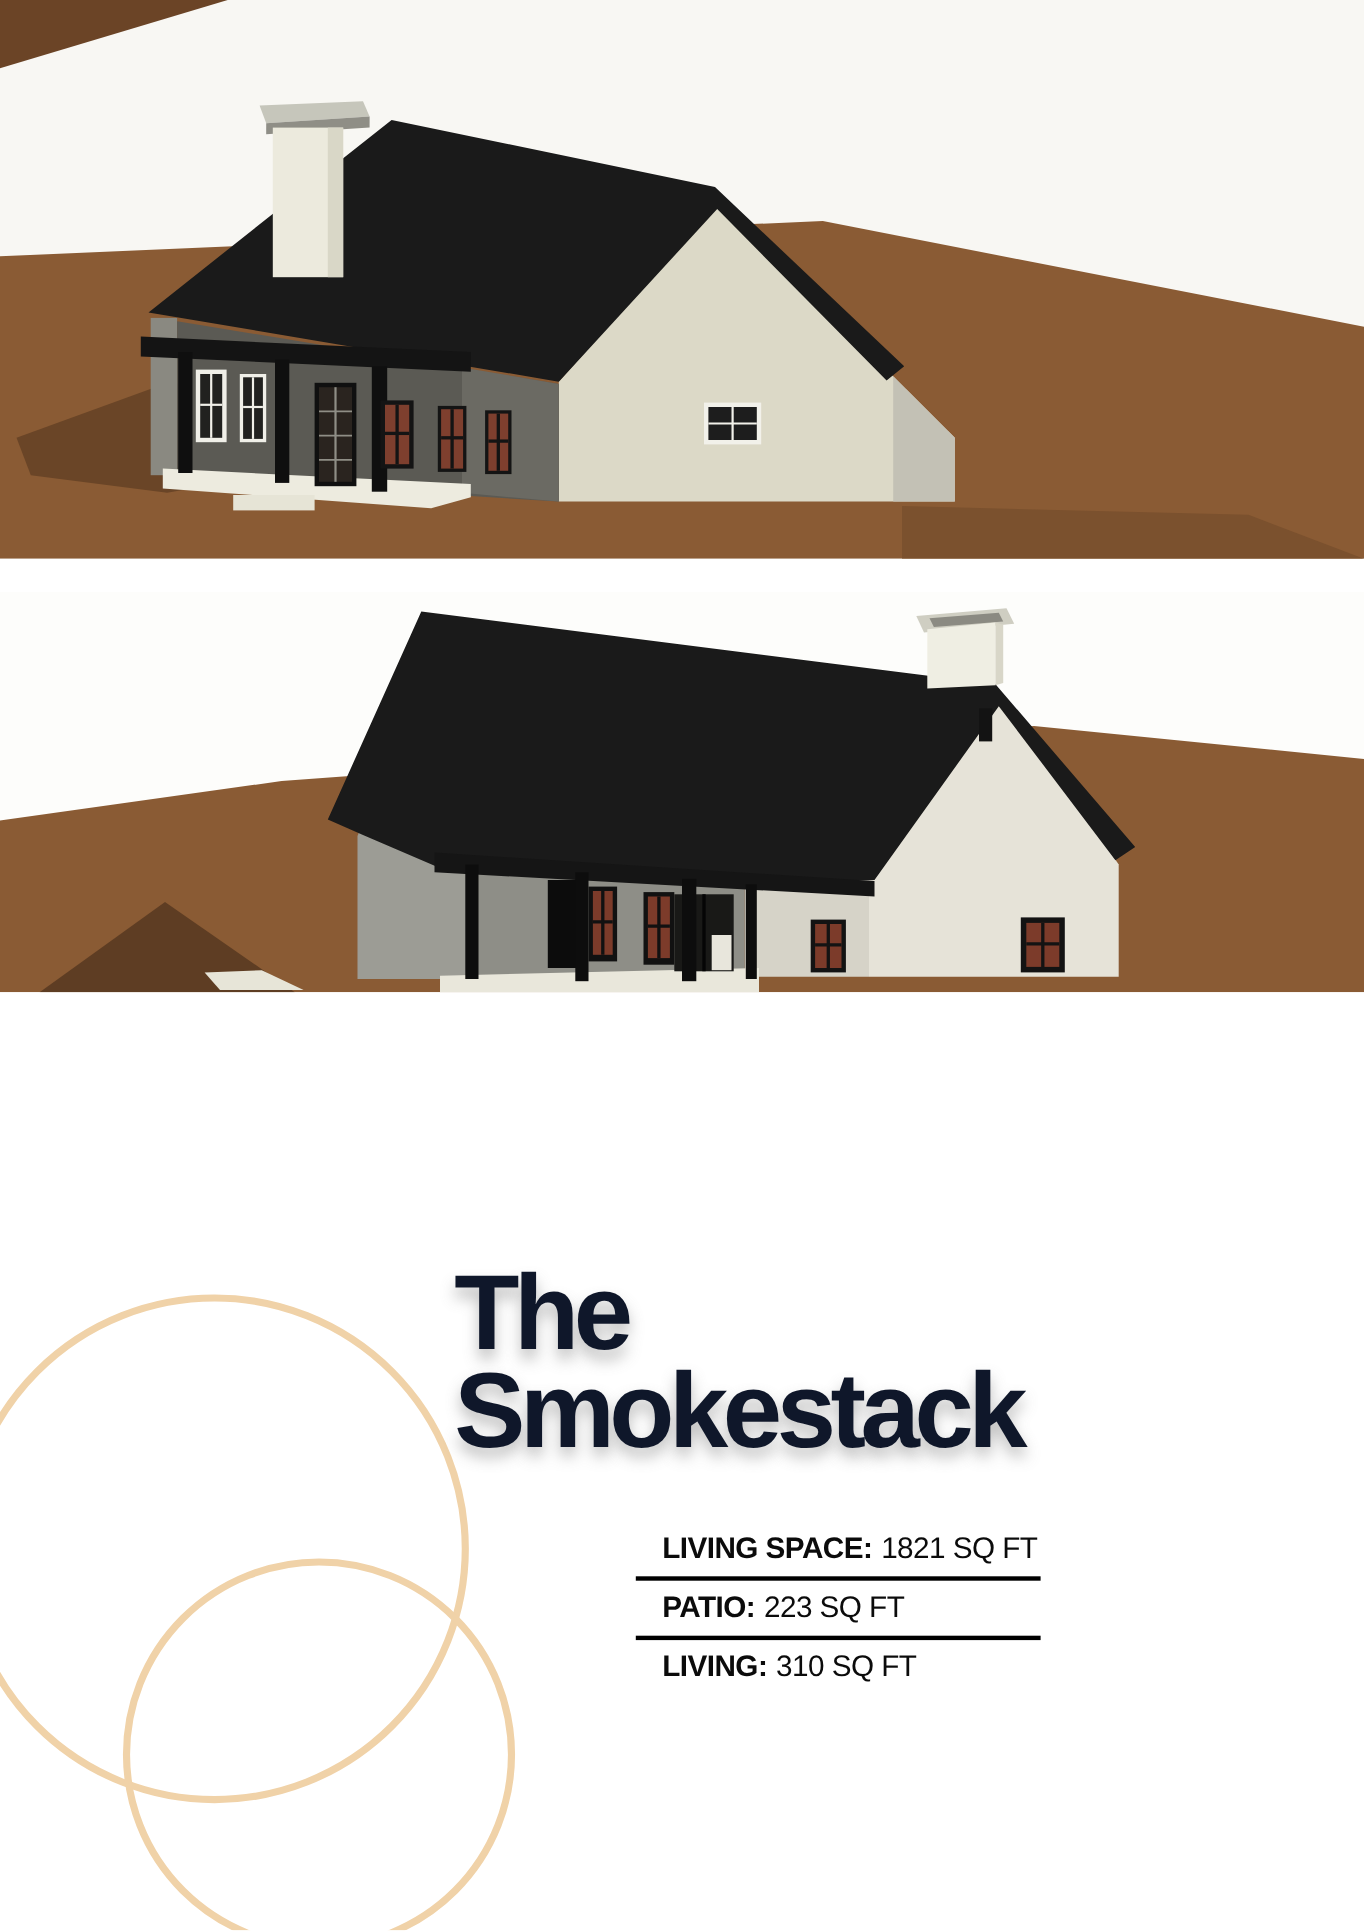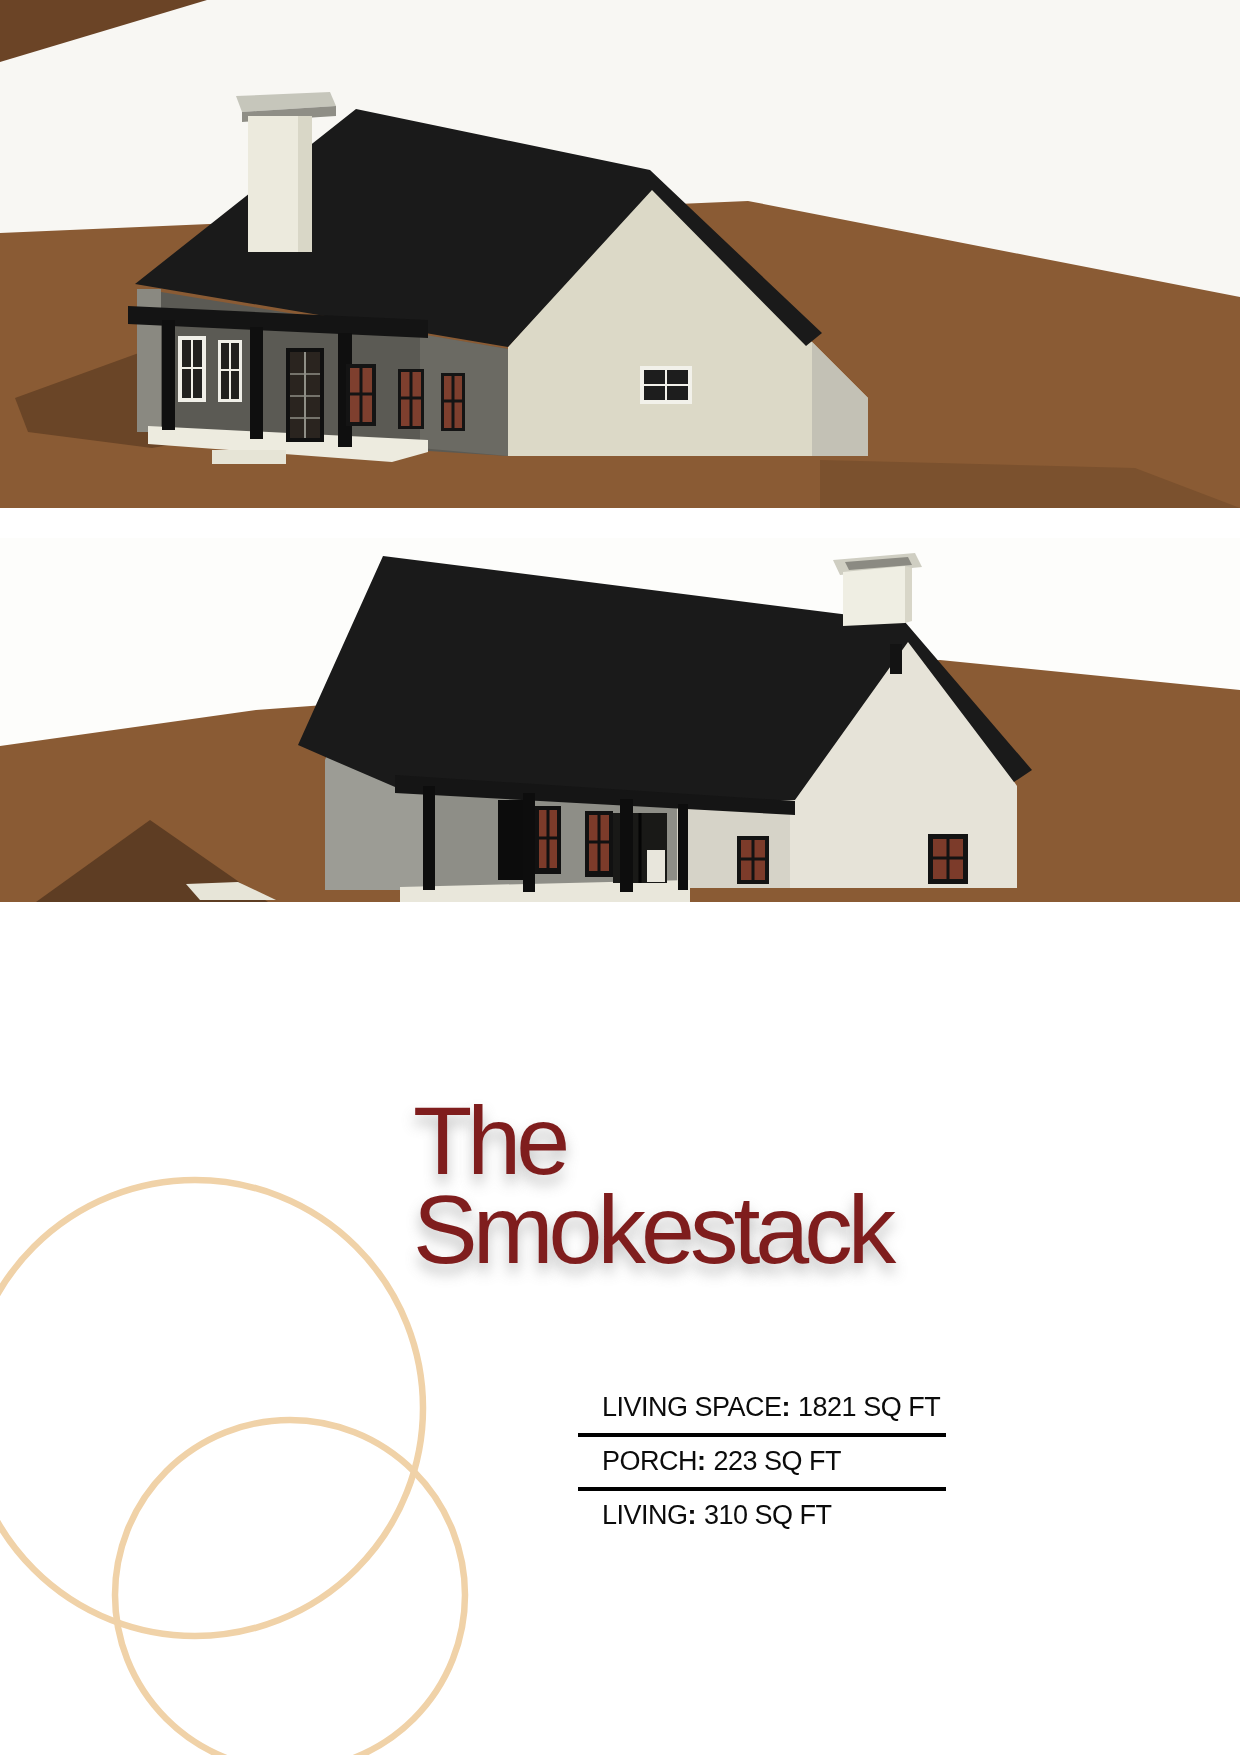--- a/index.html
+++ b/index.html
@@ -5,32 +5,32 @@
   html,body{margin:0;padding:0;background:#ffffff;}
   .page{
     position:relative;width:1240px;height:1755px;background:#ffffff;
     overflow:hidden;font-family:"Liberation Sans",sans-serif;color:#0b0b0b;
   }
   .render{position:absolute;left:0;width:1240px;display:block;}
   #render1{top:0;height:508px;}
   #render2{top:538px;height:364px;}
   .decor-circles{position:absolute;left:0;top:0;width:1240px;height:1755px;pointer-events:none;}
   .title{
-    position:absolute;left:413px;top:1096px;width:620px;
-    font-weight:normal;font-size:97px;line-height:0.92;letter-spacing:-5px;
-    color:#7f1d1d;text-shadow:0 9px 14px rgba(110,110,110,0.45);
+    position:absolute;left:413px;top:1148px;width:620px;
+    font-weight:bold;font-size:97px;line-height:0.92;letter-spacing:-5px;
+    color:#0f172a;text-shadow:0 9px 14px rgba(110,110,110,0.45);
   }
   .title div{white-space:nowrap;}
   .specs{
     position:absolute;left:578px;top:1383px;width:368px;
     font-size:27px;letter-spacing:-0.5px;
   }
   .spec-row{padding:9px 0 10px 24px;border-bottom:4px solid #000;}
   .spec-row:last-child{border-bottom:none;}
-  .spec-label{font-weight:normal;}
+  .spec-label{font-weight:bold;}
   .spec-sep{font-weight:bold;margin-right:8px;}
   .spec-value{font-weight:normal;margin-top:20px;}
 </style>
 </head>
 <body>
 
 <div class="page">
 
   <svg id="render1" class="render" viewBox="0 0 1240 508" preserveAspectRatio="none">
     <rect x="0" y="0" width="1240" height="508" fill="#f8f7f3"></rect>
@@ -184,20 +184,20 @@
   <div class="title">
     <div>The</div>
     <div>Smokestack</div>
   </div>
 
   <div class="specs">
     <div class="spec-row">
       <span class="spec-label">LIVING SPACE</span><span class="spec-sep">:</span><span class="spec-value">1821 SQ FT</span>
     </div>
     <div class="spec-row">
-      <span class="spec-label">PORCH</span><span class="spec-sep">:</span><span class="spec-value">223 SQ FT</span>
+      <span class="spec-label">PATIO</span><span class="spec-sep">:</span><span class="spec-value">223 SQ FT</span>
     </div>
     <div class="spec-row">
       <span class="spec-label">LIVING</span><span class="spec-sep">:</span><span class="spec-value">310 SQ FT</span>
     </div>
   </div>
 
 </div>
 
 </body></html>

